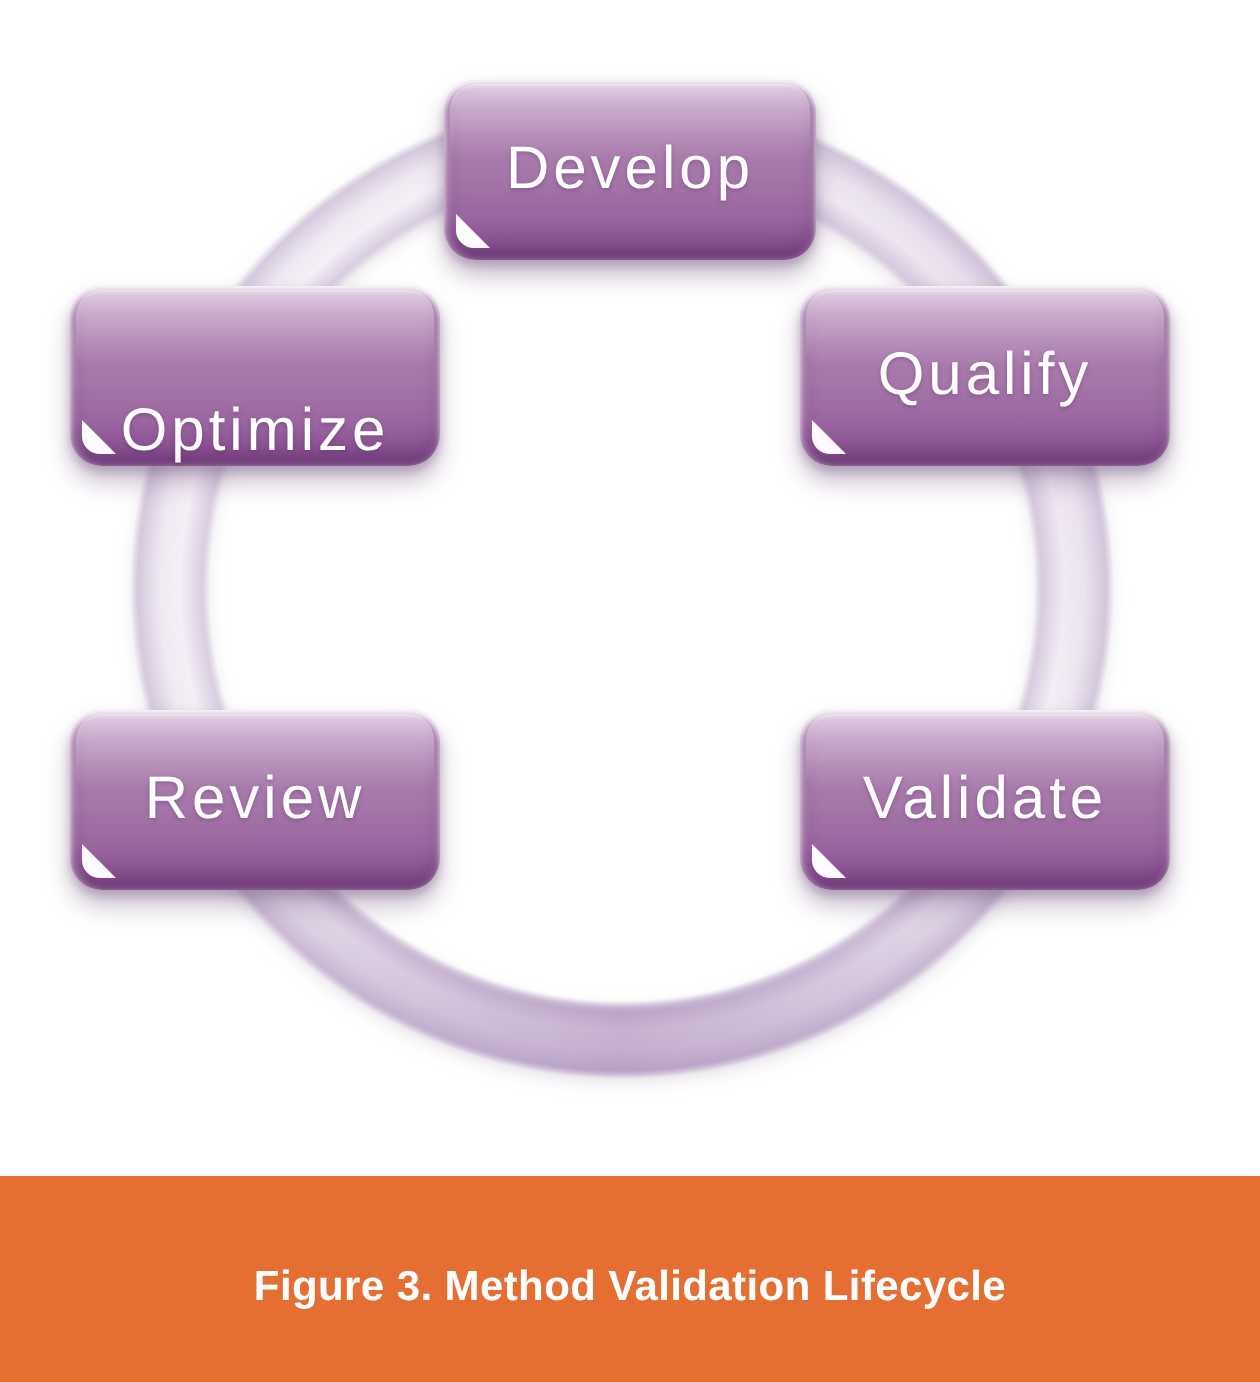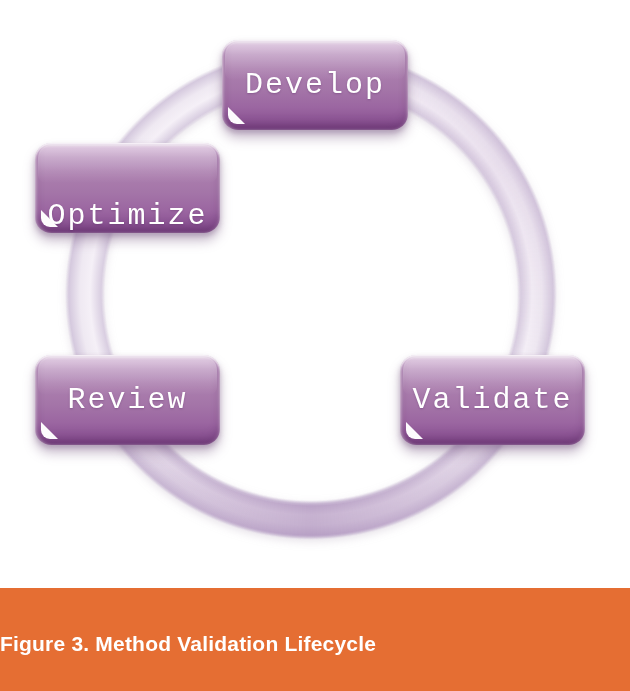--- a/index.html
+++ b/index.html
@@ -17,21 +17,20 @@
   body{
     background:var(--background);
     font-family:"Liberation Sans", sans-serif;
     position:relative;
     overflow:hidden;
   }
   .stage{
     position:absolute;
     left:0;top:0;width:630px;height:541px;
     background:var(--background);
-    font-family:Liberation Mono, monospace;
   }
   
   .ring{
     position:absolute;
     left:65px;top:48px;
     width:492px;height:492px;
     background:
       radial-gradient(circle closest-side at 50% 50%,
         rgba(0,0,0,0) 0px,
         rgba(0,0,0,0) 206px,
@@ -116,41 +115,44 @@
   .pos-validate {left:400px;top:355px;width:185px;}
   .pos-implement{left:218px;top:458px;width:192px;}
   .pos-review   {left:35px; top:355px;width:185px;}
   .pos-optimize {left:35px; top:143px;width:185px;align-items:flex-end;}
   
   .caption-bar{
     position:absolute;
     left:0;top:588px;
     width:630px;height:103px;
     background:var(--banner-orange);
-    display:flex;align-items:center;justify-content:flex-start;
+    display:flex;align-items:center;justify-content:center;
   }
   .caption{
     color:var(--caption-text);
     font-size:21px;
     font-weight:bold;
     padding-top:8px;
     letter-spacing:0.2px;
     white-space:nowrap;
   }
 </style>
 </head>
 <body>
 
 <div class="stage">
   <div class="ring"></div>
   <div class="ring-tint"></div>
 
   <div class="node pos-develop">
     <span class="node-label">Develop</span>
   </div>
+  <div class="node pos-qualify">
+    <span class="node-label">Qualify</span>
+  </div>
   <div class="node pos-validate">
     <span class="node-label">Validate</span>
   </div>
   <div class="node pos-review">
     <span class="node-label">Review</span>
   </div>
   <div class="node pos-optimize">
     <span class="node-label">Optimize</span>
   </div>
 </div>

